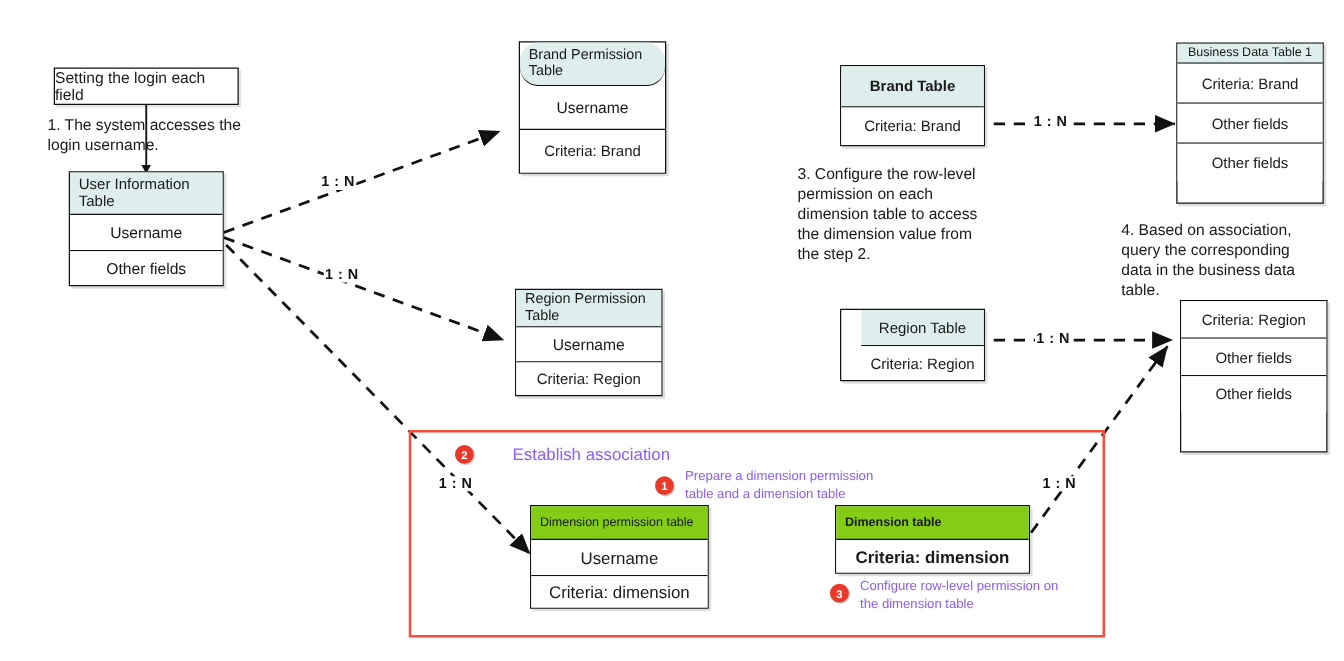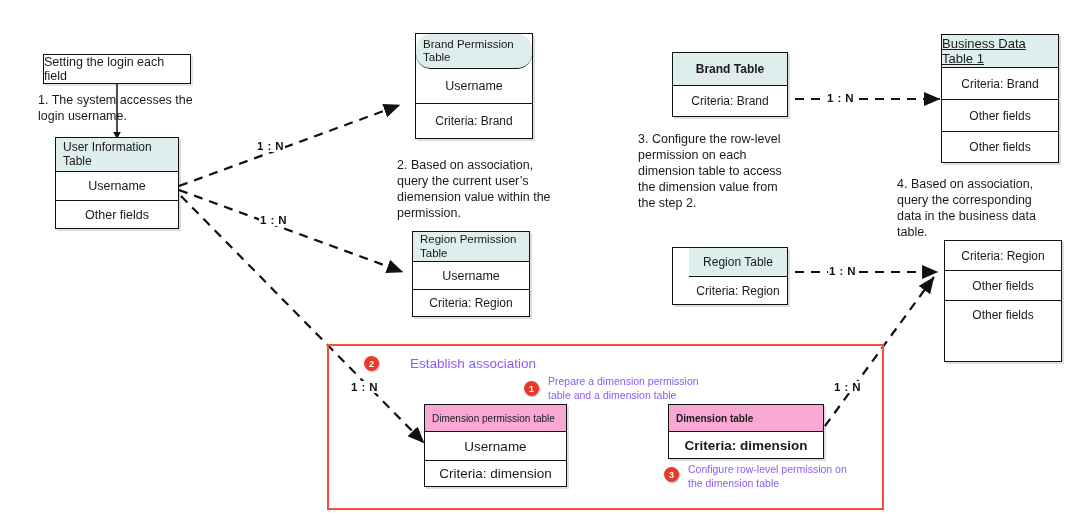--- a/index.html
+++ b/index.html
@@ -32,21 +32,21 @@
     background:#fff;
     border-bottom:1.6px solid #111;
     box-sizing:border-box;
     display:flex;align-items:center;justify-content:center;
   }
   .tbl .row.last{border-bottom:none;}
   .tbl .hdr.left{justify-content:flex-start;padding-left:7px;}
   .tbl .hdr.center{justify-content:center;}
 
   
-  .tbl.dim .hdr{background:#f9a8d4;}
+  .tbl.dim .hdr{background:#84cc16;}
 
   
   .txt{position:absolute;white-space:pre-line;line-height:1.28;}
   .red{color:#8b5cf6;}
 
   
   .plainbox{
     position:absolute;border:1.6px solid #111;background:#fff;box-sizing:border-box;
     display:flex;align-items:center;justify-content:center;
     box-shadow:2px 2px 0 rgba(0,0,0,.10);
@@ -127,24 +127,20 @@
     <div class="row last" style="height:27px;font-size:12.5px;">Other fields</div>
   </div>
 
   <div class="tbl" style="left:415px;top:33px;width:118px;height:106px;">
     <div class="hdr left" style="height:35px;font-size:11.5px;line-height:1.15;white-space:pre-line;border-radius:15px;">Brand Permission
 Table</div>
     <div class="row" style="height:35px;font-size:12.5px;">Username</div>
     <div class="row last" style="height:34px;font-size:12px;">Criteria: Brand</div>
   </div>
 
-  <div class="txt" style="left:397px;top:157px;width:180px;font-size:12.5px;">2. Based on association,
-query the current user’s
-diemension value within the
-permission.</div>
 
   <div class="tbl" style="left:412px;top:231px;width:118px;height:86px;">
     <div class="hdr left" style="height:30px;font-size:11.5px;line-height:1.15;white-space:pre-line;">Region Permission
 Table</div>
     <div class="row" style="height:28px;font-size:12.5px;">Username</div>
     <div class="row last" style="height:26px;font-size:12px;">Criteria: Region</div>
   </div>
 
   <div class="tbl" style="left:672px;top:52px;width:116px;height:65px;">
     <div class="hdr center" style="height:33px;font-size:12px;font-weight:bold;">Brand Table</div>
@@ -156,21 +152,21 @@
 dimension table to access
 the dimension value from
 the step 2.</div>
 
   <div class="tbl" style="left:672px;top:247px;width:116px;height:58px;padding-left:16px;">
     <div class="hdr center" style="height:29px;font-size:12px;">Region Table</div>
     <div class="row last" style="height:27px;font-size:12px;">Criteria: Region</div>
   </div>
 
   <div class="tbl" style="left:941px;top:34px;width:118px;height:129px;">
-    <div class="hdr center" style="height:33px;font-size:13px;text-decoration:underline;">Business Data Table 1</div>
+    <div class="hdr center" style="height:16px;font-size:10px;">Business Data Table 1</div>
     <div class="row" style="height:32px;font-size:12px;">Criteria: Brand</div>
     <div class="row" style="height:32px;font-size:12px;">Other fields</div>
     <div class="row last" style="height:30px;font-size:12px;">Other fields</div>
   </div>
 
   <div class="txt" style="left:897px;top:176px;width:175px;font-size:12.5px;">4. Based on association,
 query the corresponding
 data in the business data
 table.</div>
 

